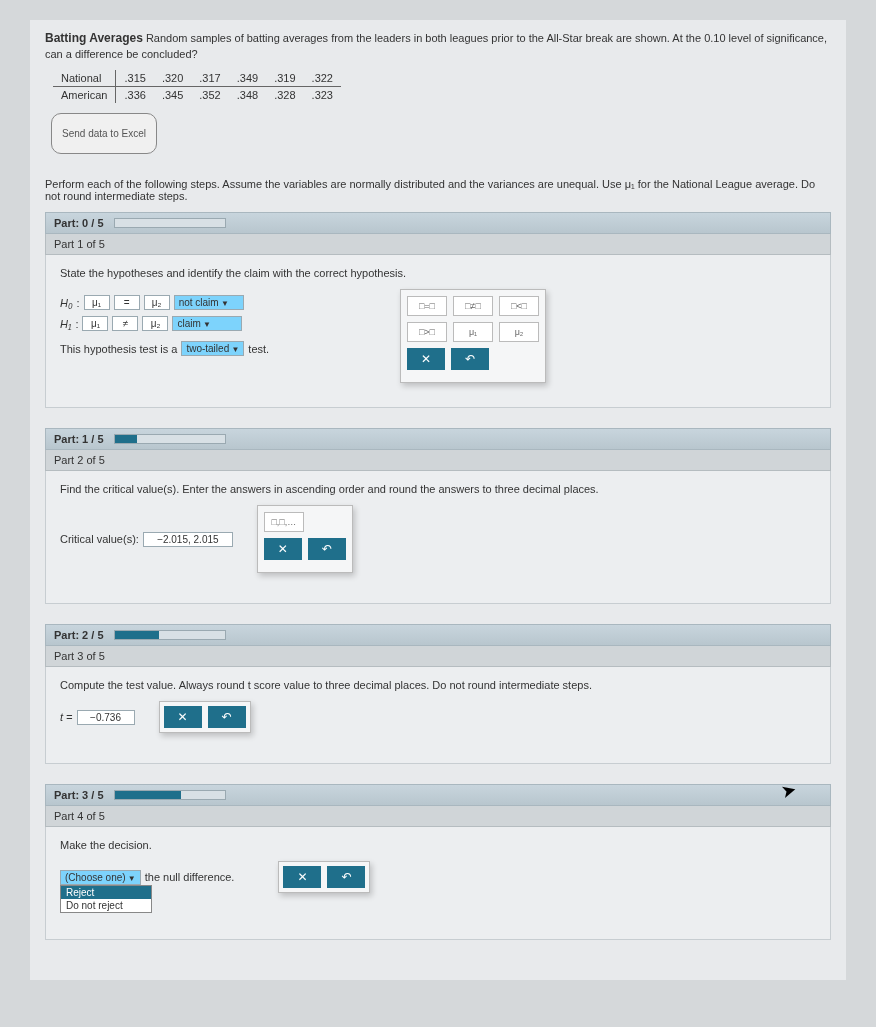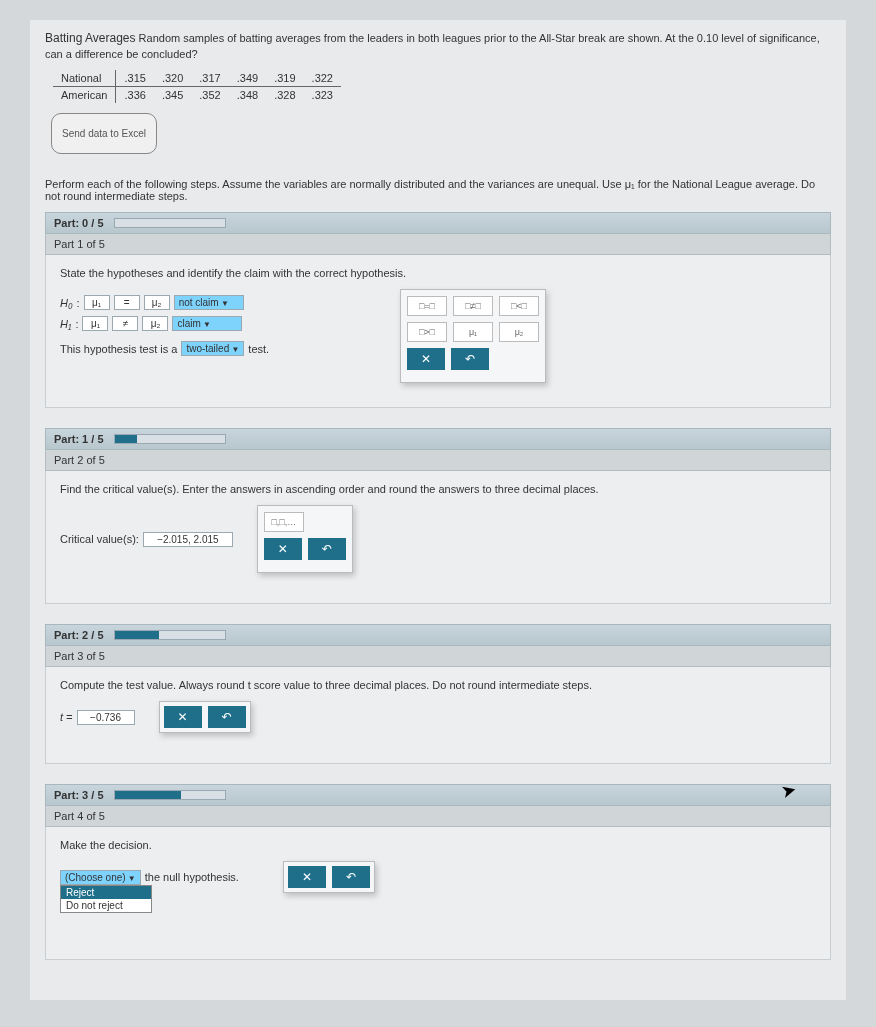--- a/index.html
+++ b/index.html
@@ -1,17 +1,17 @@
 <!DOCTYPE html>
 <html><head>
 <meta charset="utf-8">
 <style>
 body{margin:0;padding:20px 30px;background:#d5d8da;font-family:Arial,Helvetica,sans-serif;font-size:11px;color:#333}
 .worksheet{background:#e8eaec;padding:10px 15px 20px}
-.title{font-weight:normal;font-size:12px;display:inline}
+.title{font-weight:bold;font-size:12px;display:inline}
 .intro{font-size:11px;line-height:1.4;margin-bottom:8px}
 table.data{border-collapse:collapse;margin:4px 0 8px 8px;font-size:11px}
 table.data td,table.data th{padding:2px 8px;text-align:left}
 table.data th{font-weight:normal;text-align:left;border-right:1px solid #666}
 table.data tr.top td,table.data tr.top th{border-bottom:1px solid #666}
 .pill-btn{display:inline-block;border:1px solid #888;border-radius:10px;padding:14px 10px;font-size:10px;color:#555;background:#f0f0f0;margin:2px 0 6px 6px}
 .instr{font-size:11px;margin:18px 0 10px}
 .part-bar{background:linear-gradient(#c8d5dd,#b8c6ce);border:1px solid #a9b7bf;padding:4px 8px;font-size:11px;font-weight:bold;display:flex;align-items:center;gap:10px}
 .progress{flex:0 0 110px;height:8px;background:#d8e0e5;border:1px solid #9aa9b1;position:relative}
 .progress>div{height:100%;background:#1f6f8b}
@@ -173,31 +173,31 @@
 
 
 <div class="part-bar rel">
  <span>Part: 3 / 5</span>
  <div class="progress">
         <div style="width:60%"></div>
       </div>
  <span class="cursor">➤</span>
 </div>
 <div class="sub-bar">Part 4 of 5</div>
-<div class="panel" style="padding-bottom:60px">
+<div class="panel" style="padding-bottom:40px">
  <div style="margin-bottom:10px">Make the decision.</div>
  <div class="row-line">
   <span class="dropdown">
    <span class="sel">(Choose one)</span>
    <div class="dd-options">
     <div class="selected">Reject</div>
     <div>Do not reject</div>
    </div>
   </span>
-  <span>the null hypothesis.</span>
+  <span>the null difference.</span>
   <div class="palette" style="margin-left:40px;padding:4px">
    <div class="pal-row" style="margin-bottom:0">
     <div class="btn">✕</div>
     <div class="btn">↶</div>
    </div>
   </div>
  </div>
 </div>
 
 </div>

